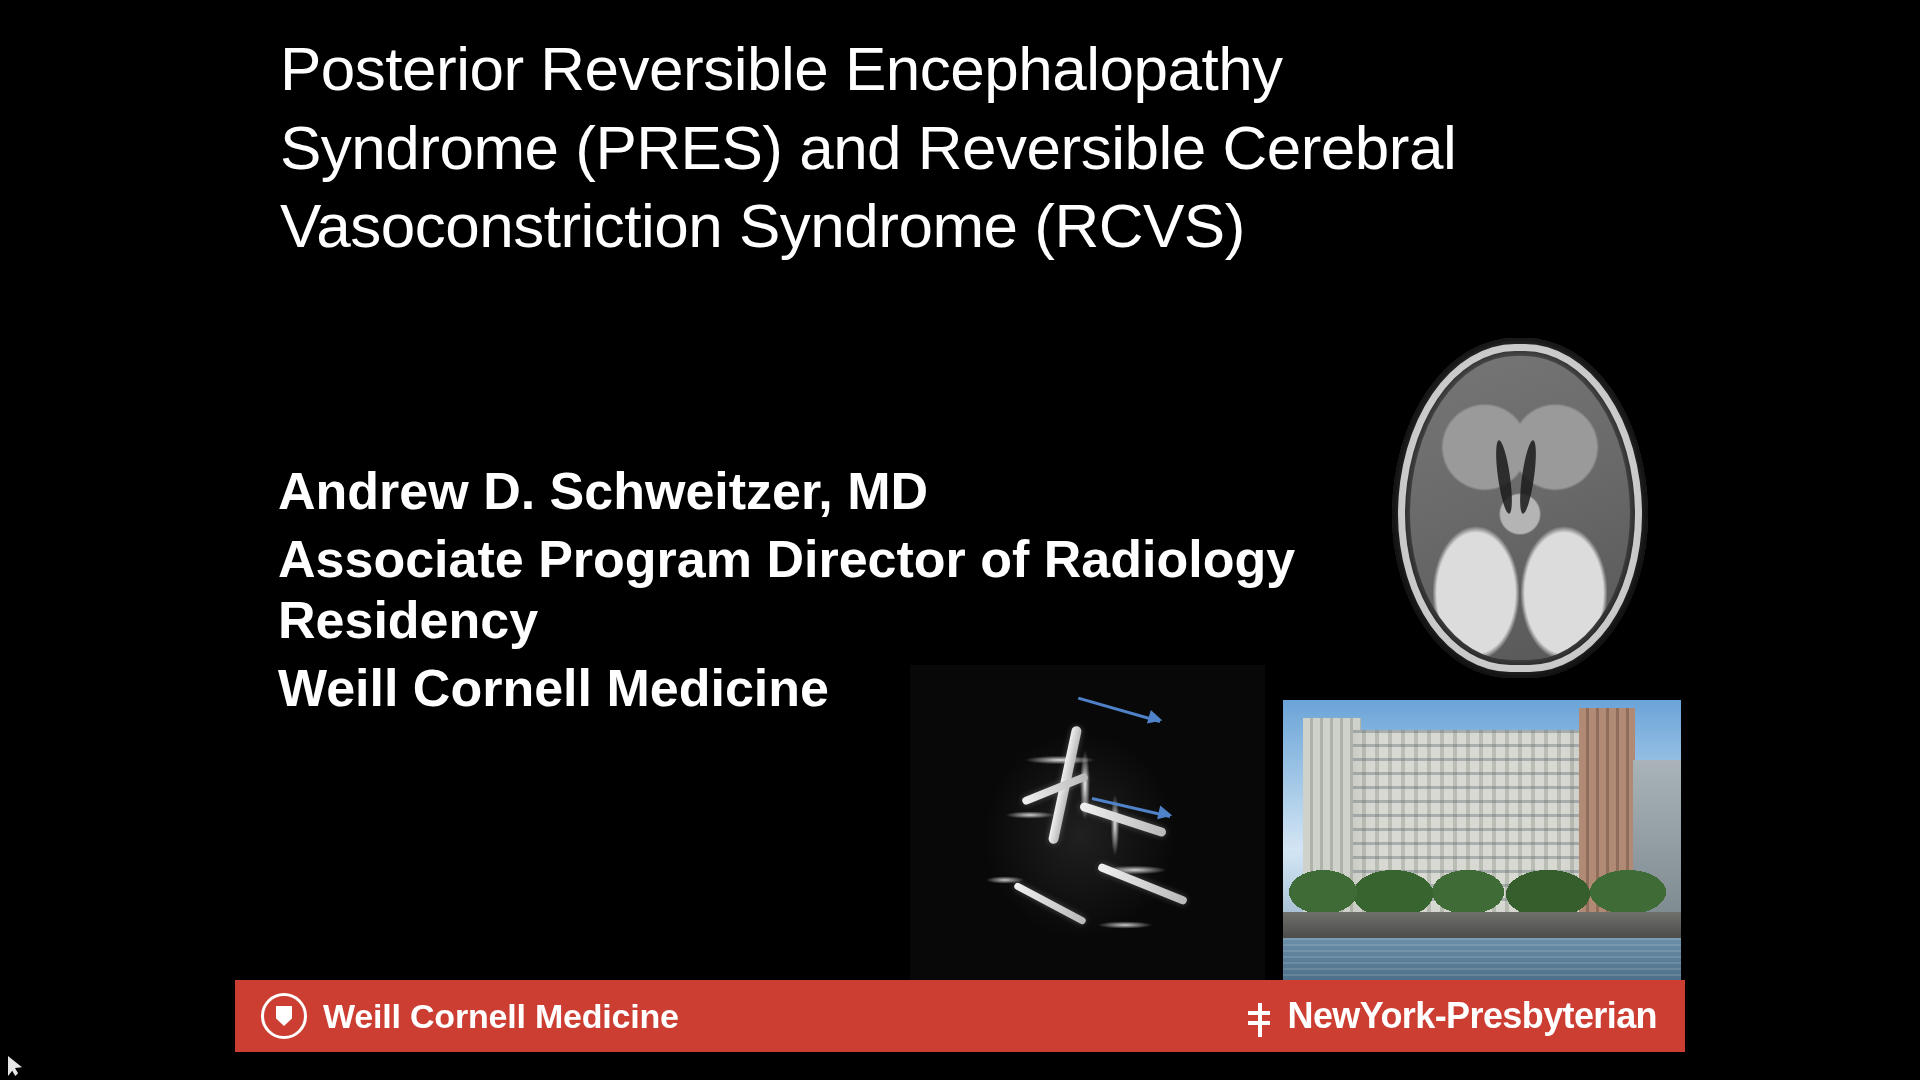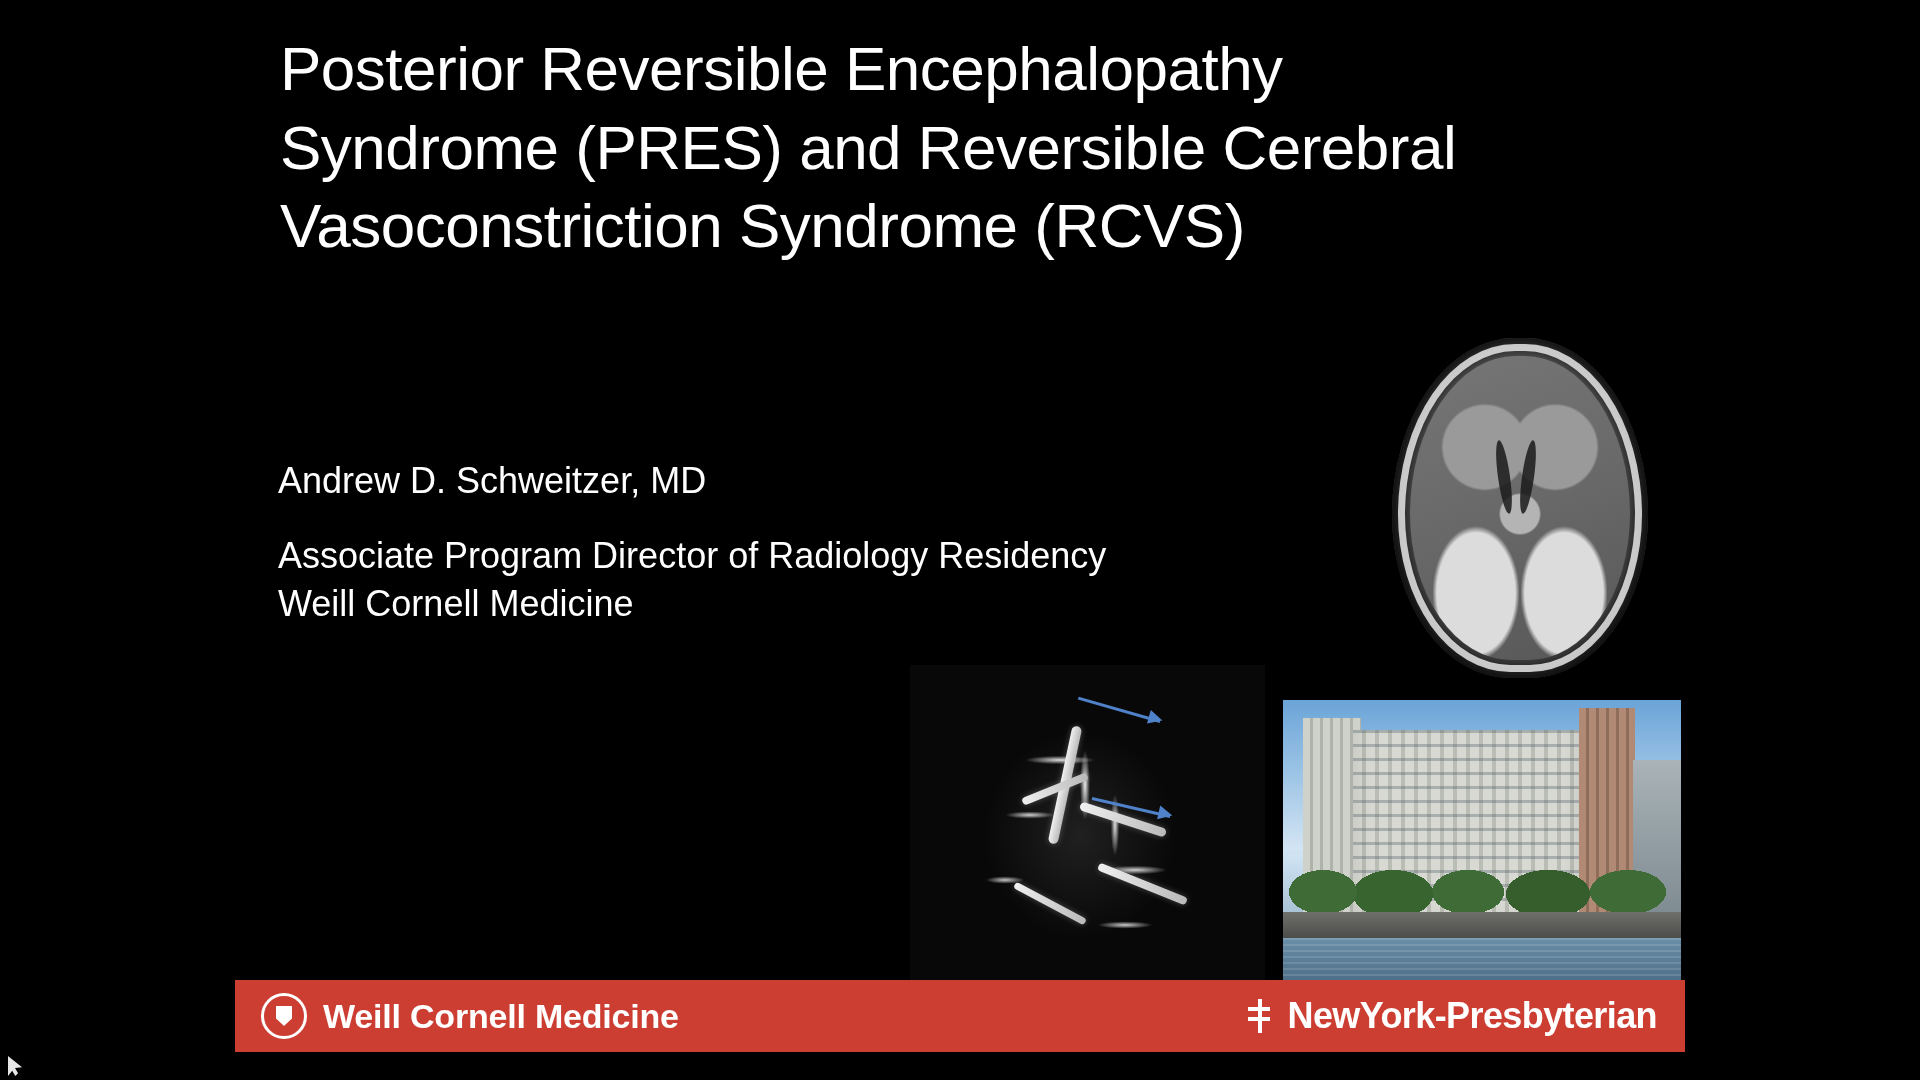--- a/index.html
+++ b/index.html
@@ -48,28 +48,27 @@
 
   
   .byline {
     position: absolute;
     left: 278px;
     top: 455px;
     width: 1020px;
     color: #ffffff;
   }
   .byline .line {
-    font-size: 36px;
+    font-size: 52px;
     line-height: 1.42;
-    font-weight: 400;
+    font-weight: 700;
     white-space: pre-wrap;
   }
   .byline .line.wrapped {
     line-height: 1.18;
-    margin-top: 29px;
   }
 
   
   .mri {
     position: absolute;
     left: 1370px;
     top: 330px;
     width: 300px;
     height: 360px;
     background: #000;
@@ -301,21 +300,21 @@
     color: #ffffff;
     font-size: 34px;
     font-weight: 700;
     letter-spacing: -0.2px;
     white-space: nowrap;
   }
   .footer .nyp {
     position: absolute;
     right: 28px;
     display: flex;
-    align-items: center;
+    align-items: flex-end;
   }
   .footer .nyp-mark {
     width: 26px;
     height: 34px;
     margin-right: 14px;
     position: relative;
     flex: none;
   }
   .footer .nyp-mark:before {
     content: "";

